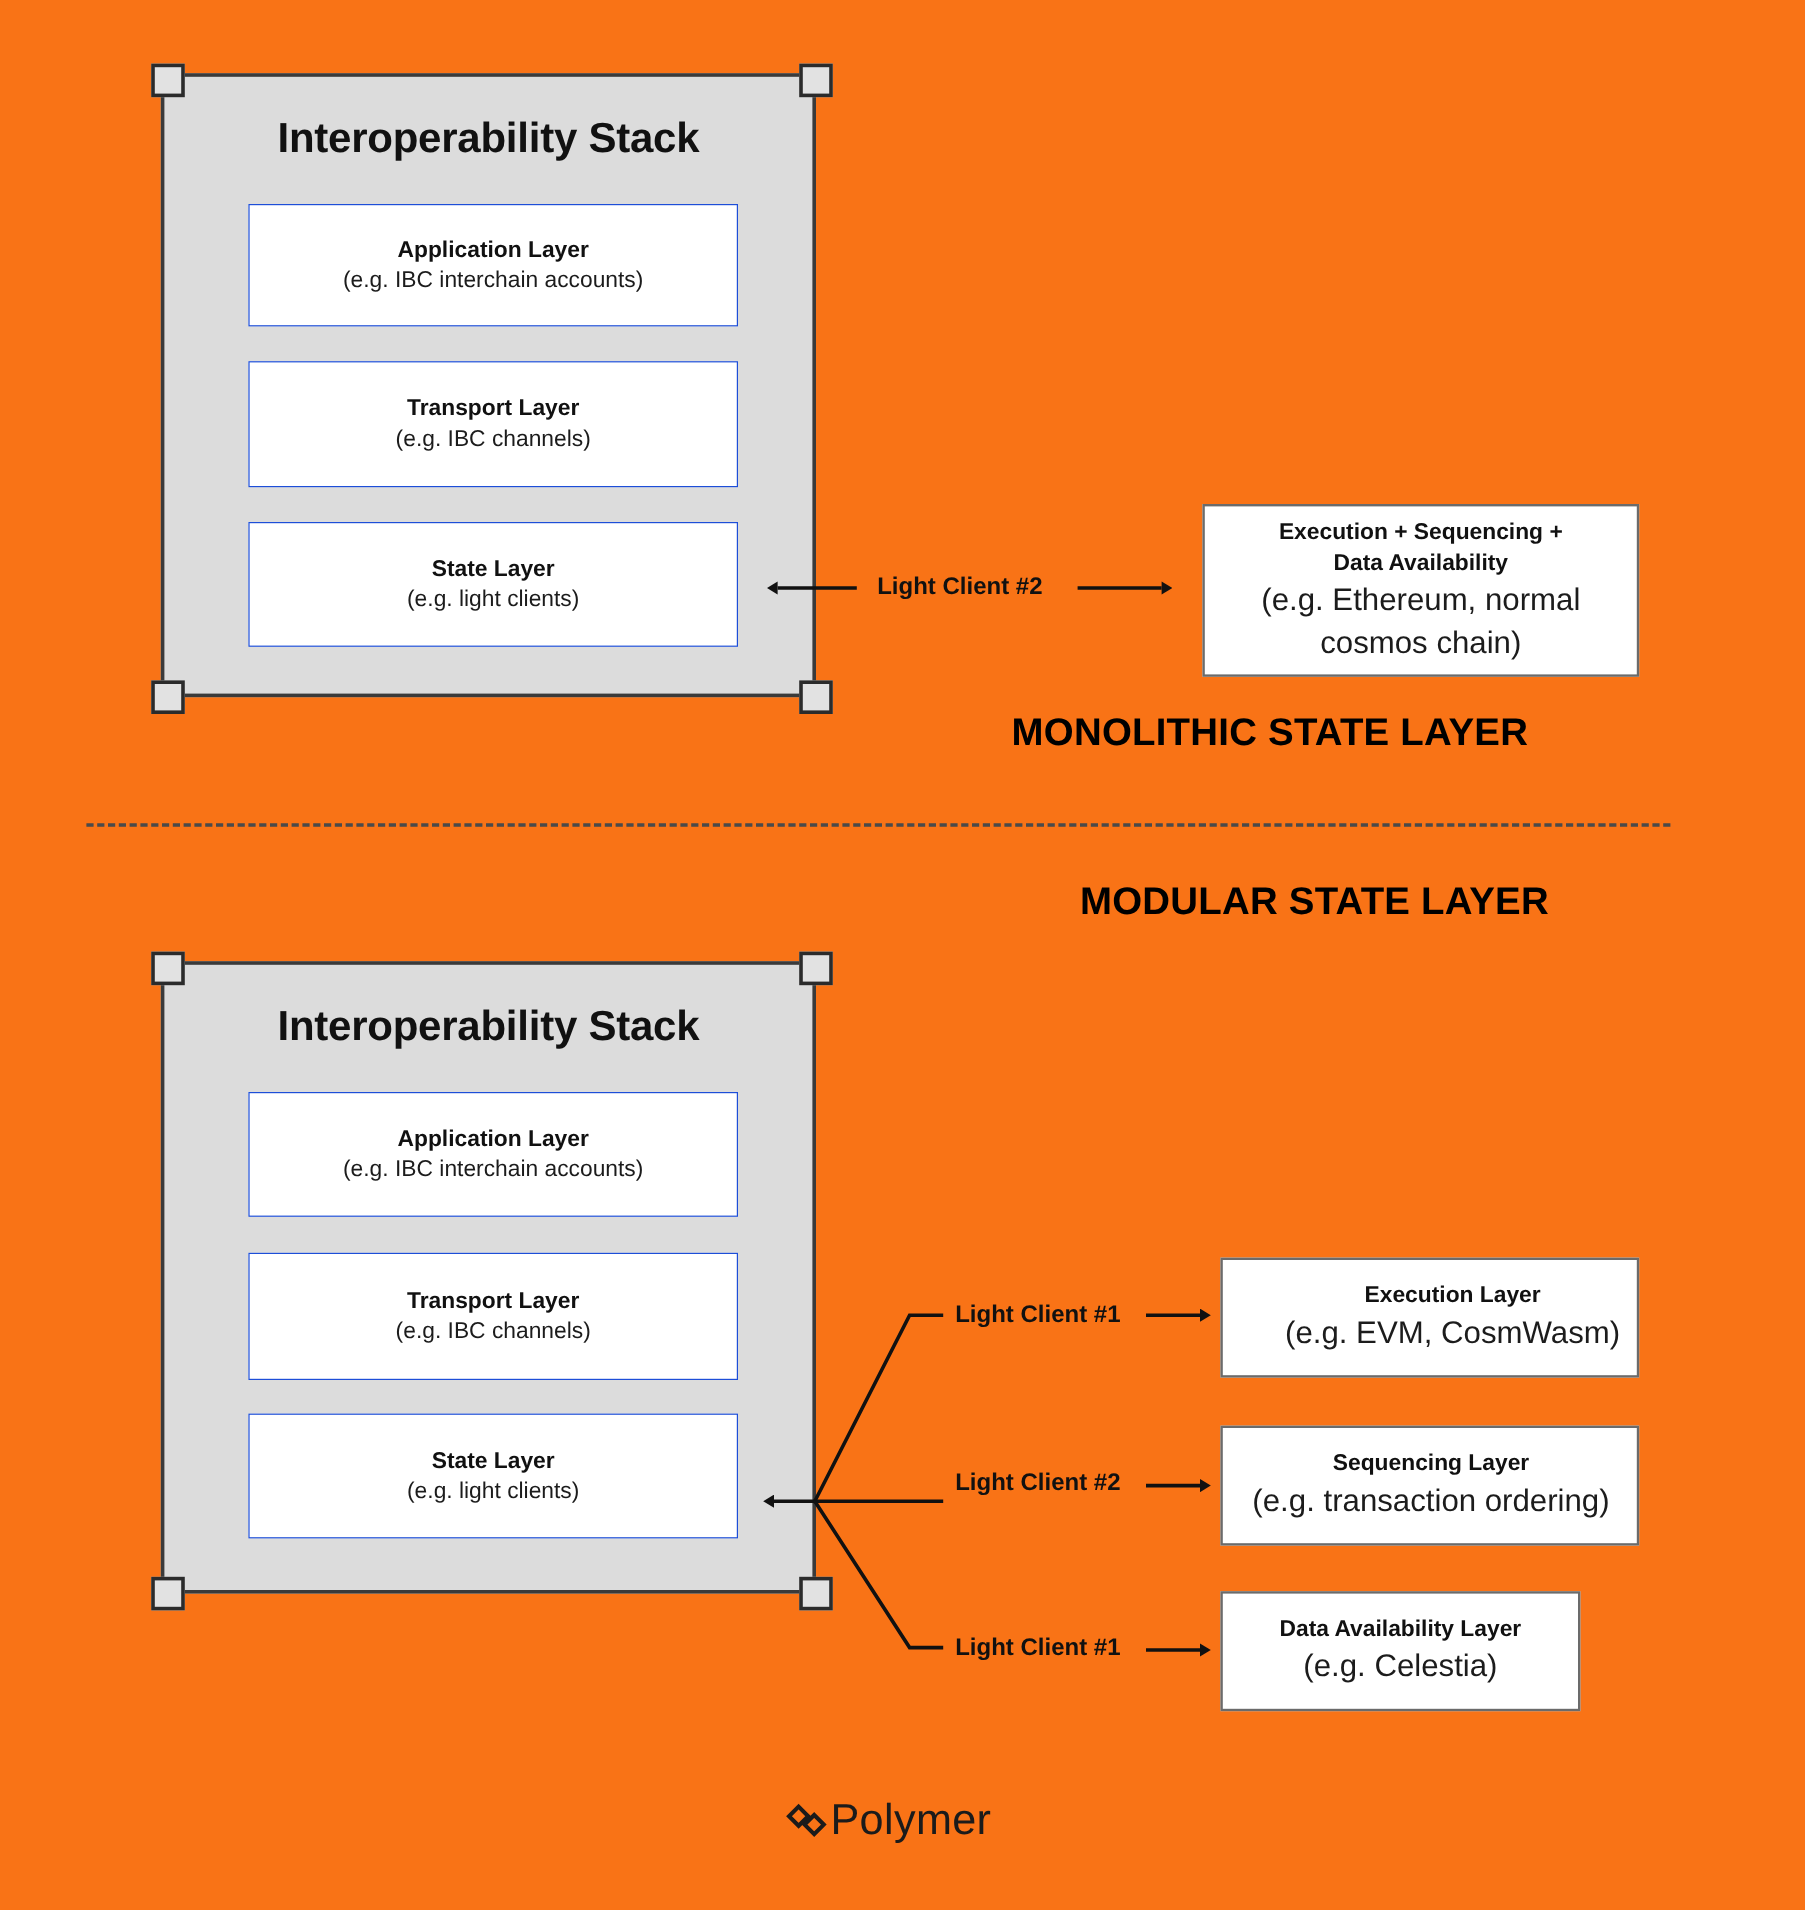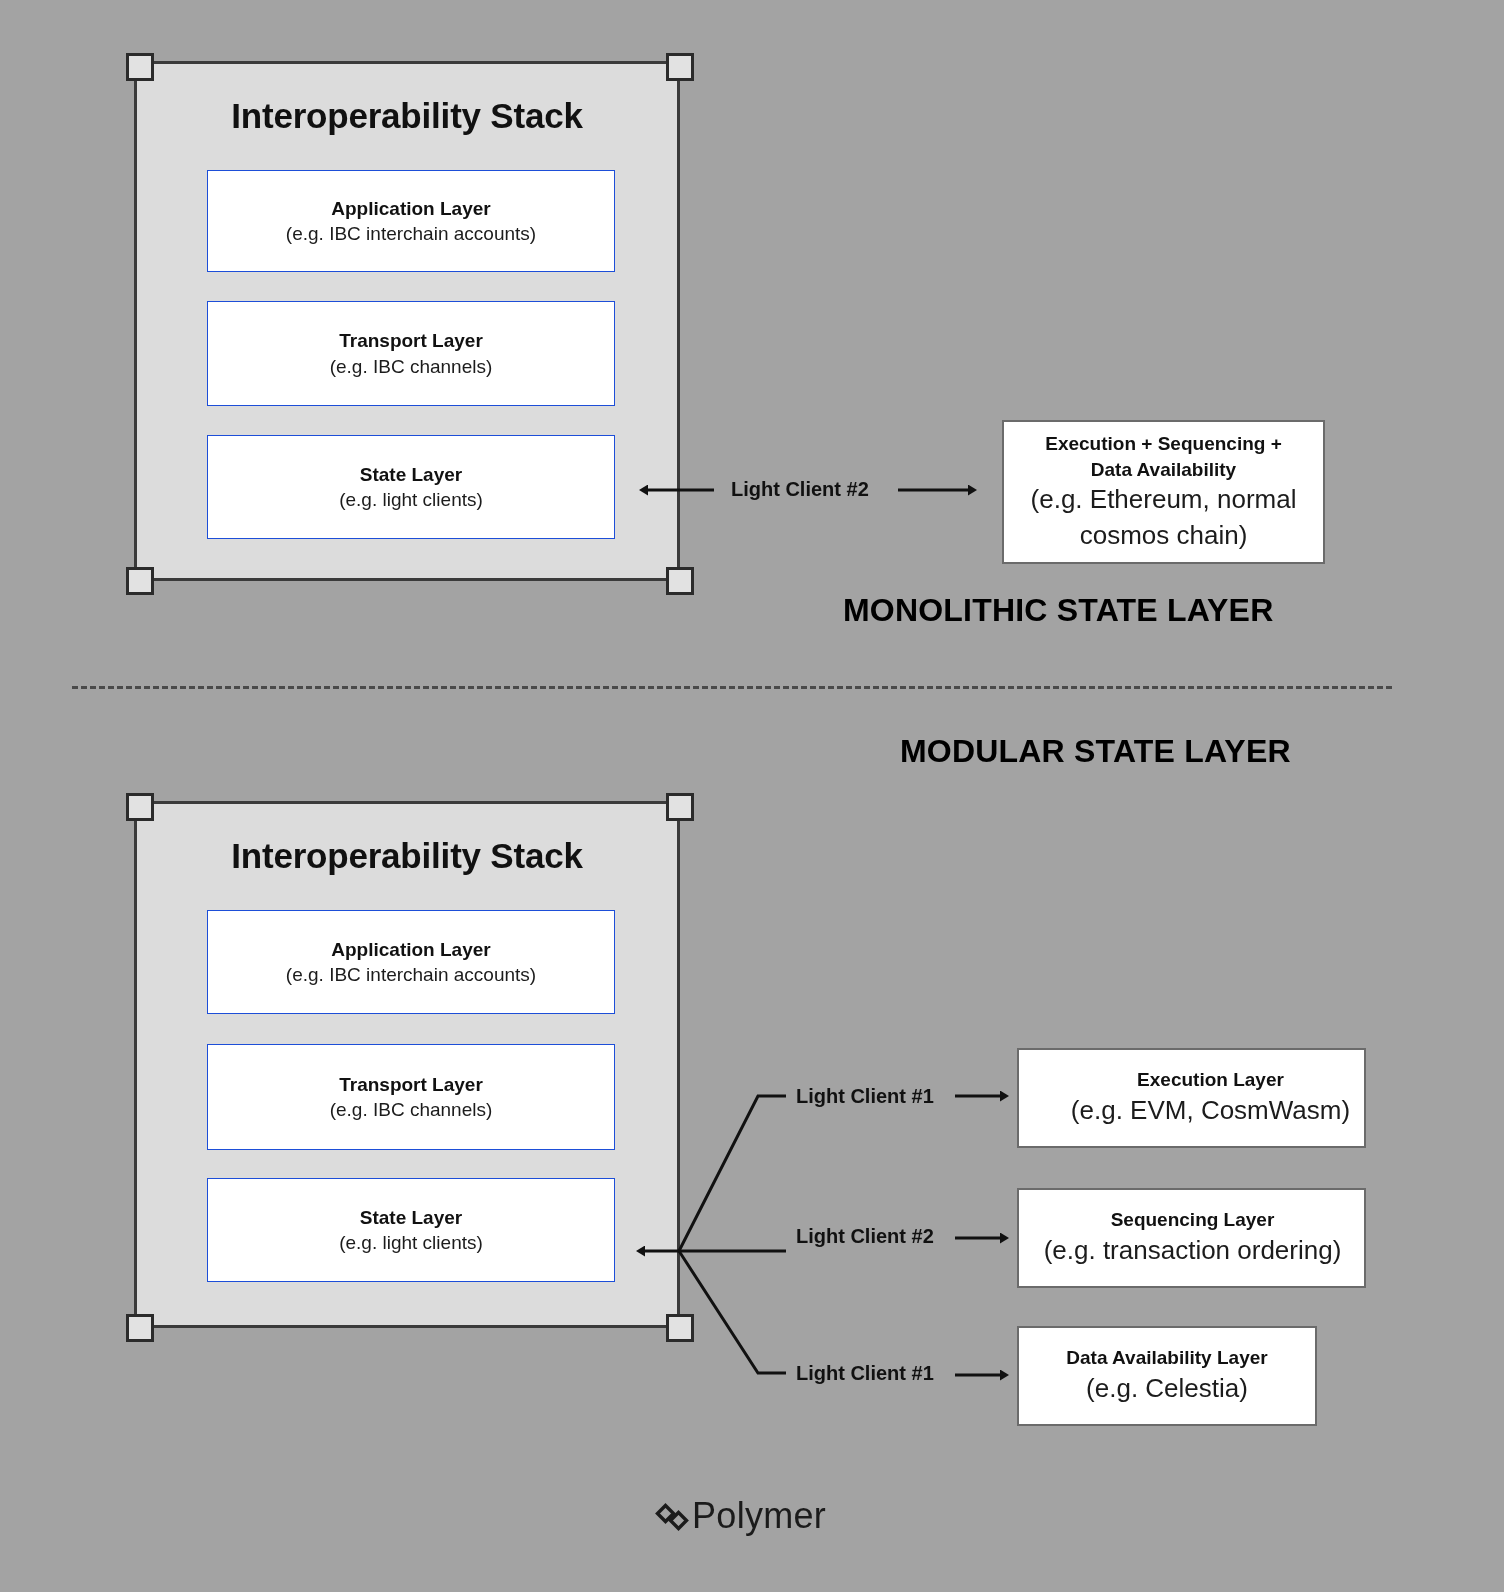--- a/index.html
+++ b/index.html
@@ -8,21 +8,21 @@
     background: #ffffff;
   }
   body {
     font-family: "Liberation Sans", sans-serif;
     -webkit-font-smoothing: antialiased;
   }
   #canvas {
     position: relative;
     width: 1504px;
     height: 1592px;
-    background: #a3a3a3;
+    background: #f97316;
     overflow: hidden;
   }
 
   
   .stack-panel {
     position: absolute;
     background: #dcdcdc;
     border: 3px solid #3a3a3a;
     box-sizing: border-box;
   }
@@ -170,21 +170,21 @@
       <div class="layer-sub">(e.g. IBC channels)</div>
     </div>
 
     <div class="layer-box" style="left:207px; top:435px; width:408px; height:104px;">
       <div class="layer-title">State Layer</div>
       <div class="layer-sub">(e.g. light clients)</div>
     </div>
 
     <div class="conn-label" style="left:731px; top:478px;">Light Client #2</div>
 
-    <div class="target-box" style="left:1002px; top:420px; width:323px; height:144px;">
+    <div class="target-box" style="left:1002px; top:420px; width:364px; height:144px;">
       <div class="target-title">Execution + Sequencing +</div>
       <div class="target-title">Data Availability</div>
       <div class="target-sub">(e.g. Ethereum, normal</div>
       <div class="target-sub">cosmos chain)</div>
     </div>
 
     <div class="section-caption" style="left:843px; top:592px;">MONOLITHIC STATE LAYER</div>
   </div>
 
   <div class="divider" style="left:72px; top:686px; width:1320px;"></div>

